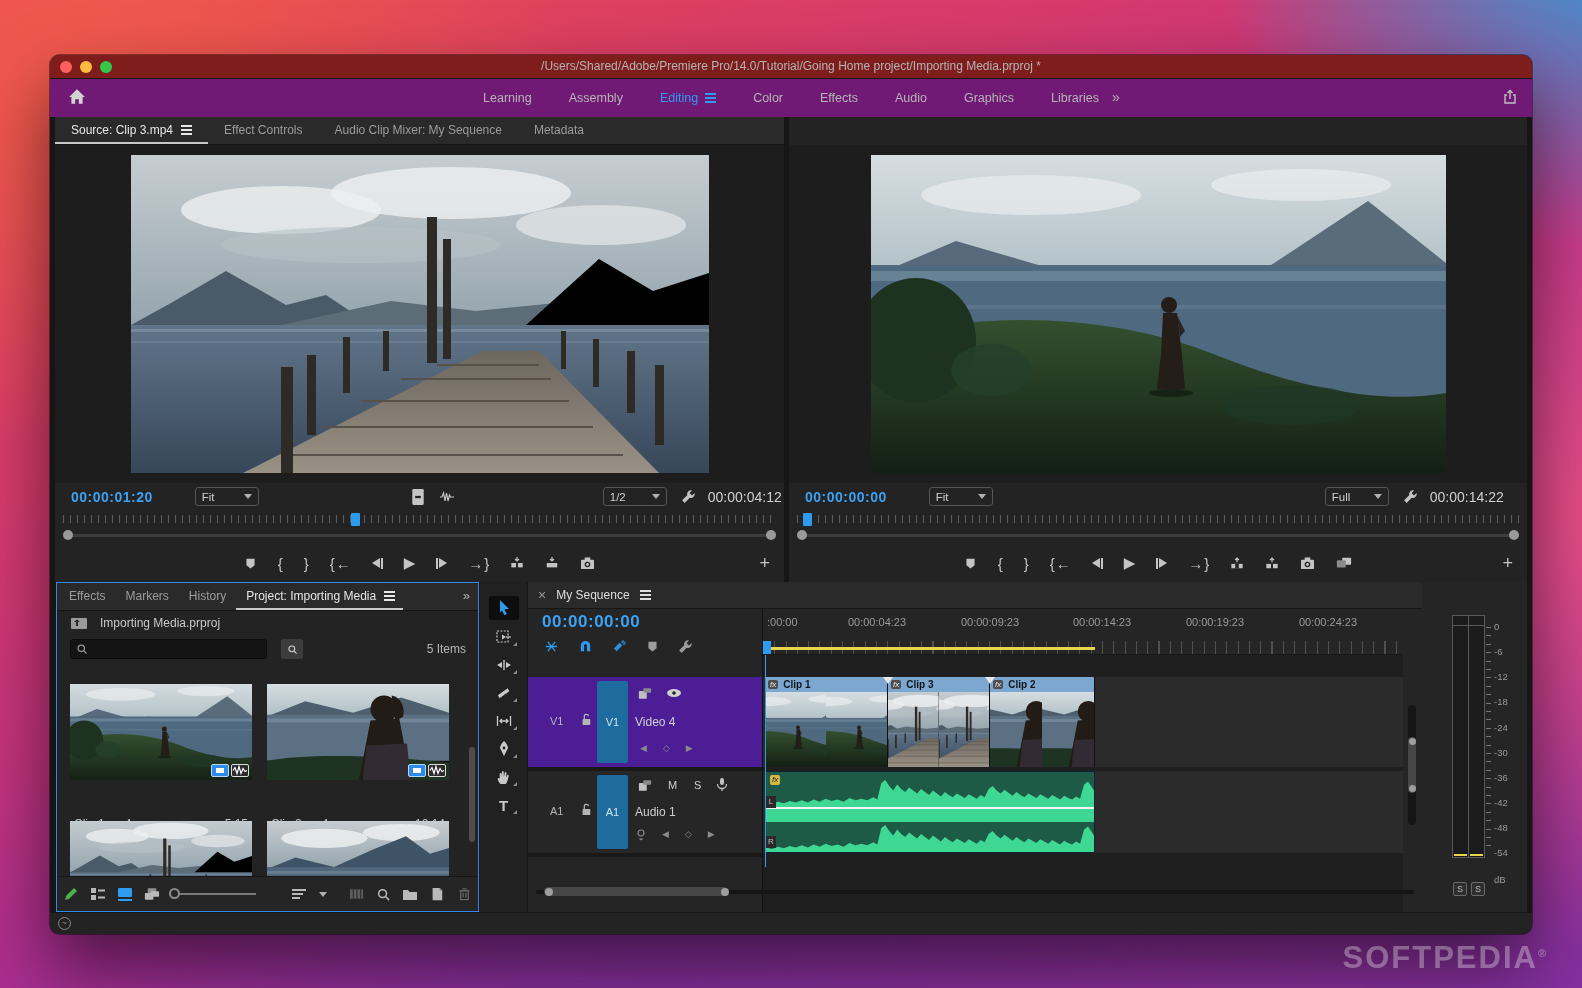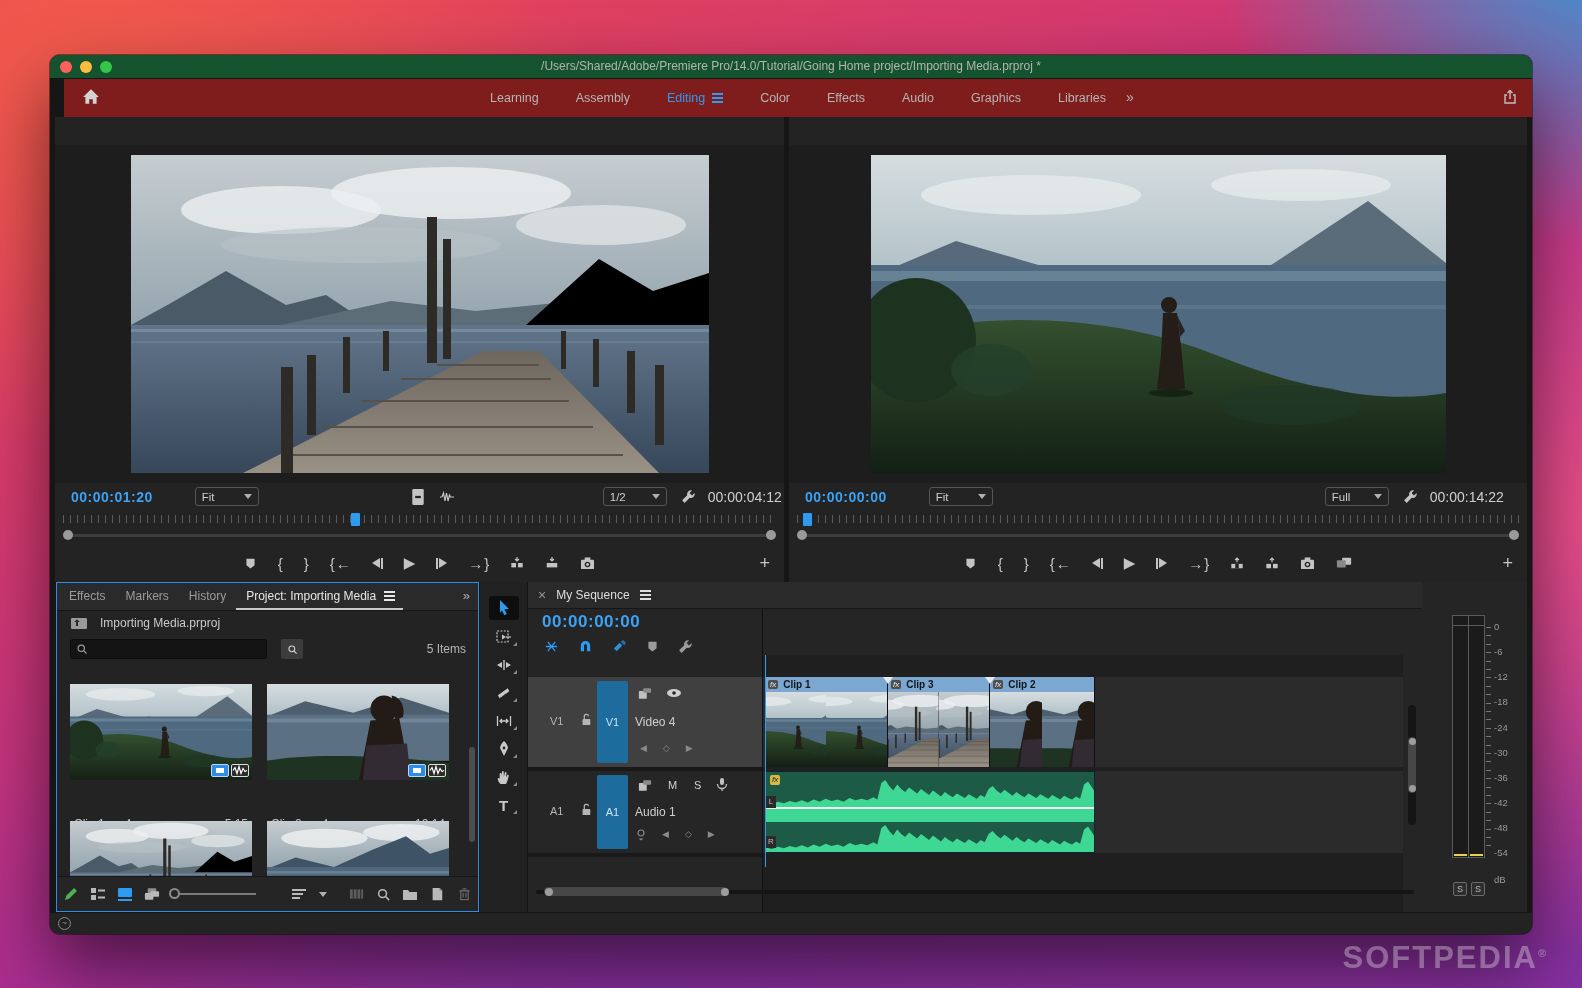--- a/index.html
+++ b/index.html
@@ -14,28 +14,28 @@
       linear-gradient(155deg, #e8474f 0%, #d63a6e 30%, #b12d8c 58%, #83309f 100%);
   }
   .watermark { position:absolute; right:34px; bottom:12px; font-size:31px; font-weight:bold;
     letter-spacing:2px; color:rgba(255,255,255,.32); }
   .watermark sup { font-size:11px; }
 
   
   .win { position:absolute; left:50px; top:55px; width:1482px; height:879px;
     background:#161616; border-radius:10px; overflow:hidden;
     box-shadow:0 32px 70px rgba(0,0,0,.55), 0 0 0 1px rgba(0,0,0,.4); color:#c8c8c8; }
-  .titlebar { position:absolute; left:0; top:0; right:0; height:24px; background:#14532d;
+  .titlebar { position:absolute; left:0; top:0; right:0; height:24px; background:#7f1d1d;
     border-bottom:1px solid #161616; }
   .lights { position:absolute; left:10px; top:6px; display:flex; gap:8px; }
   .light { width:12px; height:12px; border-radius:50%; }
   .l-close{background:#ff605c;} .l-min{background:#fdbc40;} .l-zoom{background:#34c749;}
   .title { position:absolute; left:0; right:0; top:4px; text-align:center; font-size:12px; color:#b4b4b4; }
 
-  .appbar { position:absolute; left:0; top:24px; right:0; height:38px; background:#7f1d1d;margin-left:14px; }
+  .appbar { position:absolute; left:0; top:24px; right:0; height:38px; background:#701a75; }
   .home { position:absolute; left:18px; top:9px; color:#d2d2d2; }
   .wstabs { position:absolute; left:0; right:0; top:0; height:38px; display:flex;
     justify-content:center; align-items:center; gap:37px; font-size:12.5px; color:#b5b5b5; }
   .wstab { display:flex; align-items:center; gap:7px; cursor:default; }
   .wstab.active { color:#2d9bf0; }
   .hamb { width:11px; height:1.6px; background:currentColor;
     box-shadow:0 4px 0 currentColor, 0 -4px 0 currentColor; display:inline-block; }
   .ws-over { position:absolute; left:1062px; top:10px; font-size:14px; color:#b5b5b5; }
   .export-btn { position:absolute; right:14px; top:10px; color:#c0c0c0; }
 
@@ -181,21 +181,21 @@
   .fit-ic .tri-l,.fit-ic .tri-r { border-top-width:4px; border-bottom-width:4px; }
   .hscroll { position:absolute; left:8px; right:8px; top:281px; height:4px; background:#151515; border-radius:2px; }
   .hknobbar { position:absolute; left:16px; top:278px; width:184px; height:9px; background:#474747; border-radius:5px; }
   .hknob { position:absolute; top:279px; width:8px; height:8px; border-radius:50%; background:#9d9d9d; }
   .vscroll { position:absolute; right:6px; top:96px; width:8px; height:120px; background:#151515; border-radius:4px; }
   .vknobbar { position:absolute; right:6px; top:128px; width:8px; height:56px; background:#474747; border-radius:5px; }
   .vknob { position:absolute; right:6.5px; width:7px; height:7px; border-radius:50%; background:#9d9d9d; }
 
   
   .thdr { position:absolute; left:0; right:0; }
-  .thdr.v1 { top:68px; height:90px; background:#404040; }
+  .thdr.v1 { top:68px; height:90px; background:#4c1d95; }
   .thdr.a1 { top:162px; height:82px; background:#262626; }
   .tsel { position:absolute; left:22px; font-size:11px; color:#b5b5b5; }
   .tlock { position:absolute; left:52px; color:#b5b5b5; }
   .tpatch { position:absolute; left:69px; top:4px; bottom:4px; width:31px; background:#1e6b9d;
     border-radius:2px; color:#cde4f2; font-size:11px; display:flex; align-items:center; justify-content:center; }
   .trkname { position:absolute; left:107px; font-size:12px; color:#cfcfcf; }
   .kfnav { position:absolute; left:112px; display:flex; gap:16px; color:#8a8a8a; font-size:9px; }
   .msbtn { font-size:11px; color:#cfcfcf; }
   .rowline { position:absolute; left:0; right:0; height:4px; background:#191919; }
 
@@ -383,20 +383,35 @@
         <svg class="ic" width="16" height="16" viewBox="0 0 16 16" fill="none" stroke="currentColor" stroke-width="1.4">
             <path d="M5 6 H3 v8 h10 V6 h-2"></path>
             <path d="M8 10 V1.5 M5.5 4 L8 1.5 L10.5 4"></path>
           </svg>
       </span>
     </div>
 
     <div class="monitors">
 
       <section class="mon src">
+        <div class="ptabs">
+          <span class="ptab active">
+              <span>Source: Clip 3.mp4</span>
+              <span class="hamb"></span>
+            </span>
+          <span class="ptab">
+              <span>Effect Controls</span>
+            </span>
+          <span class="ptab">
+              <span>Audio Clip Mixer: My Sequence</span>
+            </span>
+          <span class="ptab">
+              <span>Metadata</span>
+            </span>
+        </div>
         <div class="viewer">
           <svg class="vframe">
               <use href="#scene-dock"></use>
             </svg>
         </div>
         <div class="vctrl">
           <span class="tc-blue" style="margin-left:16px">00:00:01:20</span>
           <span class="ddown" style="margin-left:42px">
               <span>Fit</span>
               <span class="caret"></span>
@@ -899,20 +914,31 @@
               <span class="kfnav" style="left:134px; top:58px">
                 <span>◀</span>
                 <span>◇</span>
                 <span>▶</span>
               </span>
             </div>
             <div class="rowline" style="top:244px"></div>
 
           </div>
 
+          <div class="tl-ruler">
+            <span class="rlab rl-0">:00:00</span>
+            <span class="rlab rl-1">00:00:04:23</span>
+            <span class="rlab rl-2">00:00:09:23</span>
+            <span class="rlab rl-3">00:00:14:23</span>
+            <span class="rlab rl-4">00:00:19:23</span>
+            <span class="rlab rl-5">00:00:24:23</span>
+            <div class="rticks"></div>
+            <div class="workarea"></div>
+            <div class="ph-head"></div>
+          </div>
 
           <div class="tl-content">
             <div class="trackrow v1row">
               <div class="clip" style="left:2px; width:123px;">
                 <div class="cliphead">
                     <span class="fxv">fx</span>
                     <span class="clipname">Clip 1</span>
                   </div>
                 <div class="clipbody">
                     <svg preserveAspectRatio="none">

